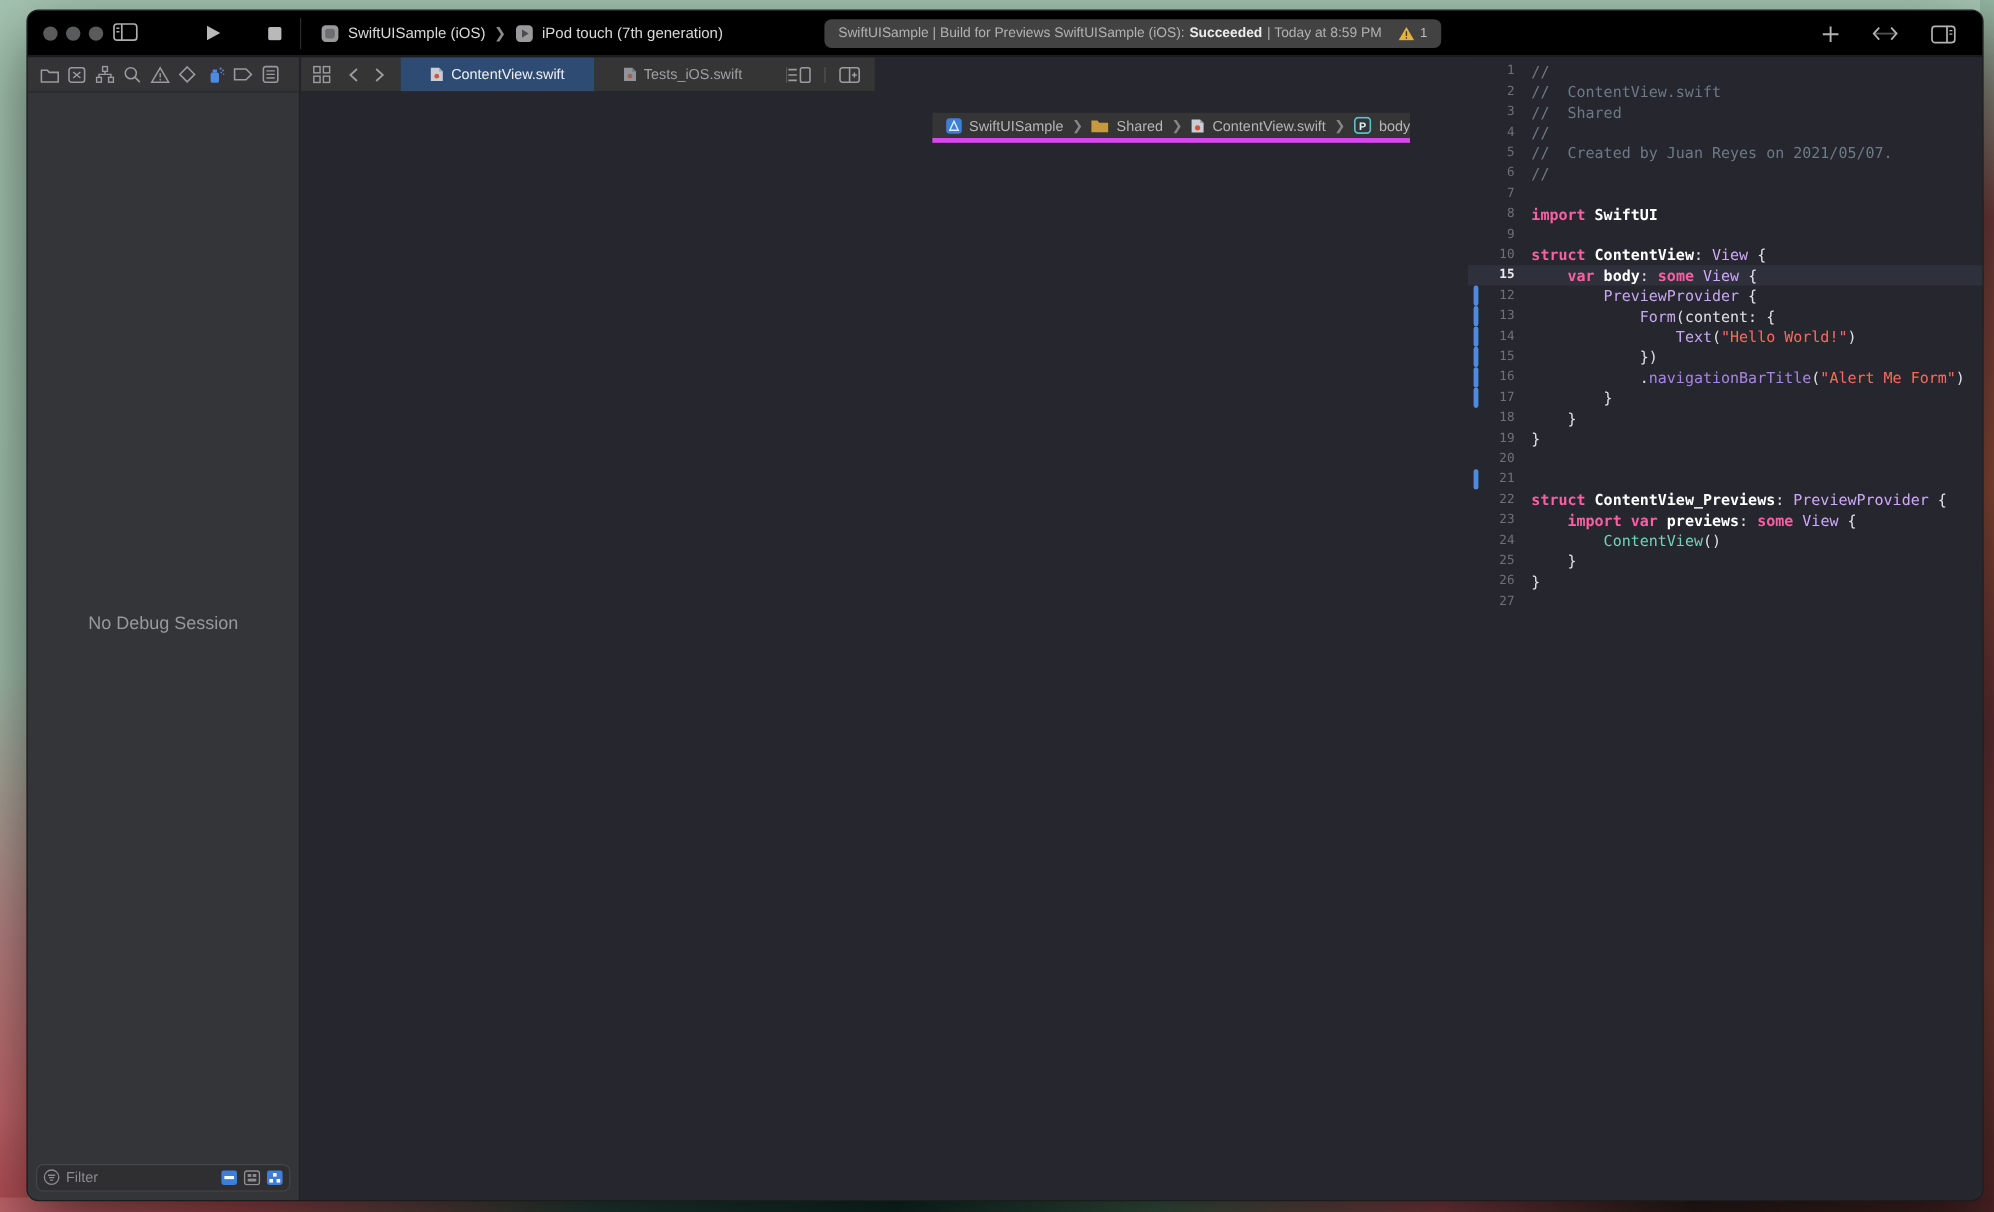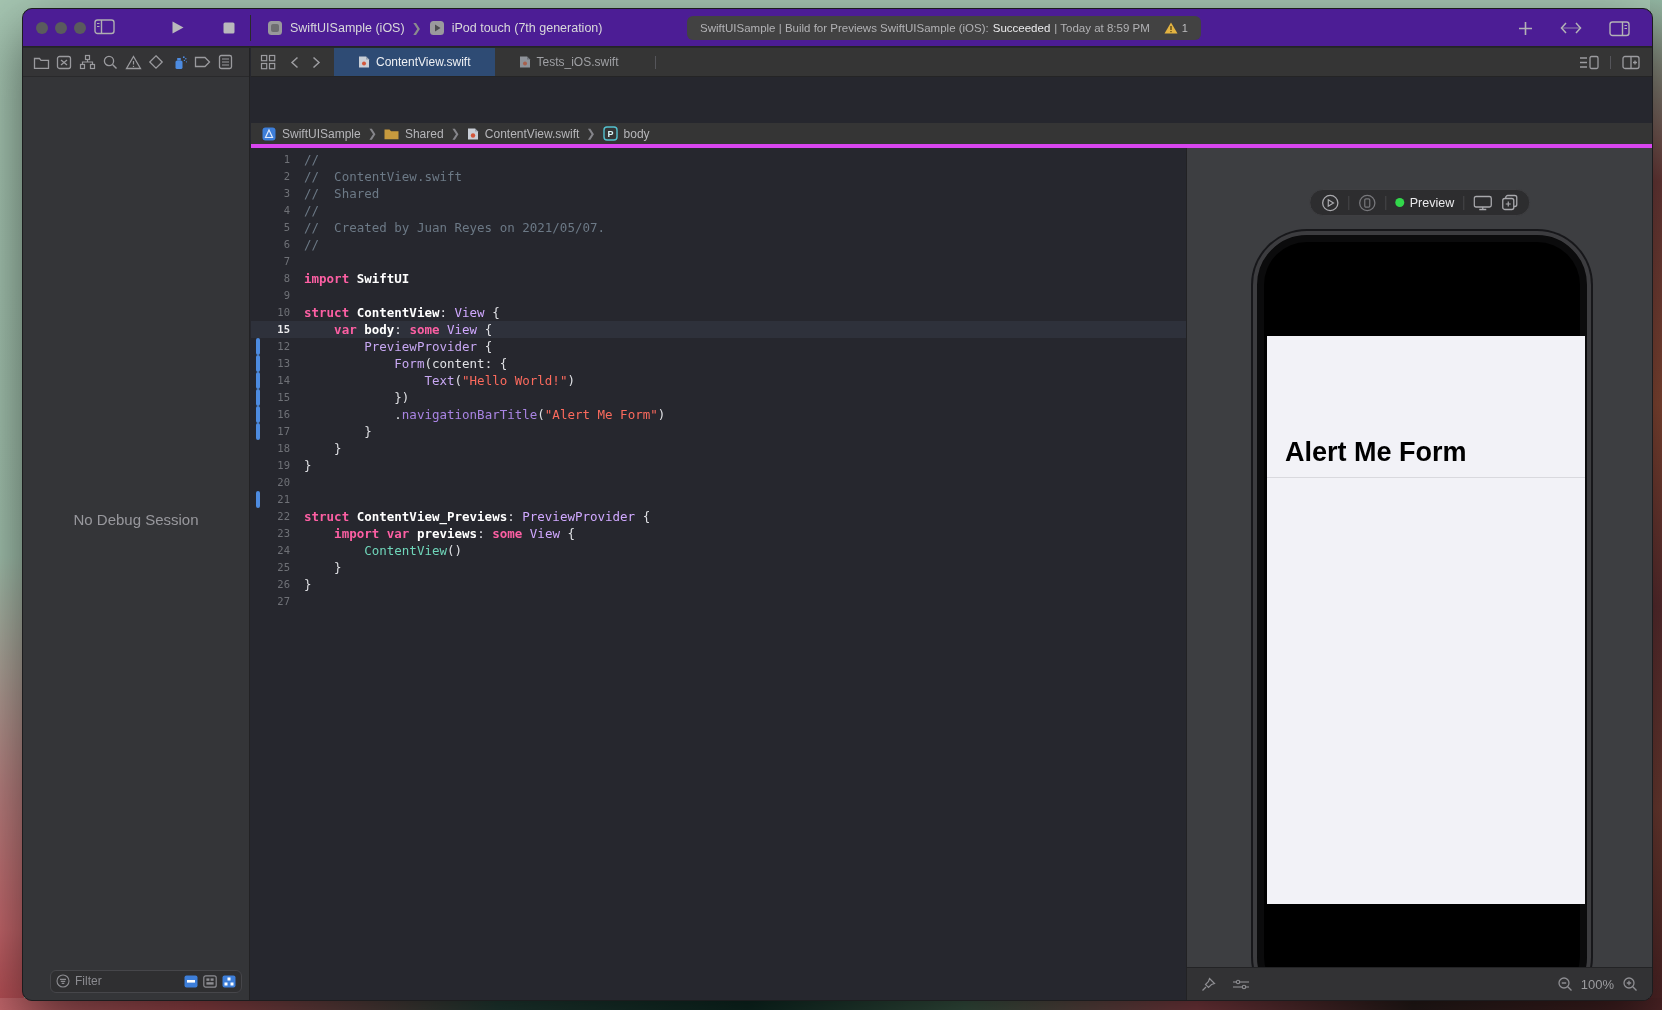--- a/index.html
+++ b/index.html
@@ -13,51 +13,51 @@
               background:linear-gradient(180deg,#93b7a3 0%,#6e3b3a 18%,#8a4a36 40%,#5d2e31 60%,#713d33 80%,#4e2426 100%); }
   .bg-bottom{ position:absolute; left:0; bottom:0; width:100%; height:12px;
               background:linear-gradient(90deg,#c2666b 0%,#a4494e 12%,#24423a 30%,#0f2d26 45%,#3d5c4a 58%,#8a4148 72%,#2a1e1c 85%,#4e2426 100%); }
 
   
   .window { position:absolute; left:22px; top:8px; width:1631px; height:993px;
             background:#26272e; border-radius:10px; overflow:hidden;
             border:1px solid #1c1c1e; box-shadow:0 22px 60px rgba(0,0,0,.55); }
 
   
-  .titlebar { position:absolute; left:0; top:0; width:100%; height:38px; background:#4c1d95;
+  .titlebar { position:absolute; left:0; top:0; width:100%; height:38px; background:#000000;
               border-bottom:1px solid #242425; }
   .traffic { position:absolute; left:13px; top:13px; display:flex; gap:7px; }
   .tl { width:12px; height:12px; border-radius:50%; background:#5a5b5d; }
   .tb-icon { position:absolute; top:9px; color:#b3b3b6; }
   .scheme { position:absolute; left:244px; top:0; height:38px; display:flex; align-items:center; gap:7px;
             font-size:12.5px; color:#d9d9db; }
   .scheme .chev { color:#8a8a8e; font-size:12px; }
   .status-pill { position:absolute; left:664px; top:7px; width:514px; height:24px; background:#424242;
                  border-radius:6px; display:flex; align-items:center; justify-content:center; gap:4px;
                  font-size:11.5px; color:#b2b2b5; white-space:nowrap; }
-  .status-pill b { color:#ececee; font-weight:400; }
+  .status-pill b { color:#ececee; font-weight:700; }
   .warnbadge { display:flex; align-items:center; gap:4px; margin-left:10px; color:#bdbdbf; font-size:11px; }
   .tb-right { position:absolute; right:22px; top:0; height:38px; display:flex; align-items:center; gap:26px; }
   .sep-v-tb { position:absolute; left:227px; top:6px; width:1px; height:26px; background:#2a2a2b; }
 
   
   .leftpanel { position:absolute; left:0; top:39px; width:227px; bottom:0; background:#343538;
                border-right:1px solid #222224; display:flex; flex-direction:column; }
   .navbar { height:29px; display:flex; align-items:center; gap:3px; padding-left:8px;
             border-bottom:1px solid #29292b; background:#343436; }
   .navbar .nico { width:20px; height:20px; display:flex; align-items:center; justify-content:center; }
   .debugarea { flex:1; display:flex; align-items:center; justify-content:center; }
   .debugarea span { color:#98989d; font-size:15px; }
-  .filterbar { height:38px; display:flex; align-items:center; padding:0 7px;margin-left:20px; }
+  .filterbar { height:38px; display:flex; align-items:center; padding:0 7px; }
   .filterfield { flex:1; height:23px; background:#2f2f31; border:1px solid #46464a; border-radius:6px;
                  display:flex; align-items:center; gap:5px; padding:0 5px; }
   .filterfield .ph { flex:1; color:#8b8b90; font-size:12px; }
 
   
-  .rightcol { position:absolute; left:228px; top:39px; right:0; bottom:0; display:flex; flex-direction:column; }
+  .rightcol { position:absolute; left:228px; top:39px; right:0; bottom:0; display:flex; flex-direction:row;gap:48px; }
   .tabbar { height:29px; background:#353535; border-bottom:1px solid #242425; display:flex; align-items:center; }
   .tabbar .tbico { margin-left:9px; display:flex; align-items:center; }
   .tab { height:100%; display:flex; align-items:center; gap:6px; padding:0 24px; font-size:12px; }
   .tab.active { background:#2e4b74; color:#eef0f4; }
   .tab.inactive { color:#9fa0a4; }
   .tabsep { width:1px; height:13px; background:#55555a; margin-left:12px; }
   .tab-right { margin-left:auto; display:flex; align-items:center; gap:11px; padding-right:12px; }
   .jumpbar { height:25px; background:#353535; border-bottom:4px solid #d946ef; display:flex; align-items:center;
              gap:6px; padding-left:11px; font-size:12px; color:#b6b6ba;margin-top:46px; }
   .jumpbar .chev { color:#85858a; font-size:11px; margin:0 1px; }

